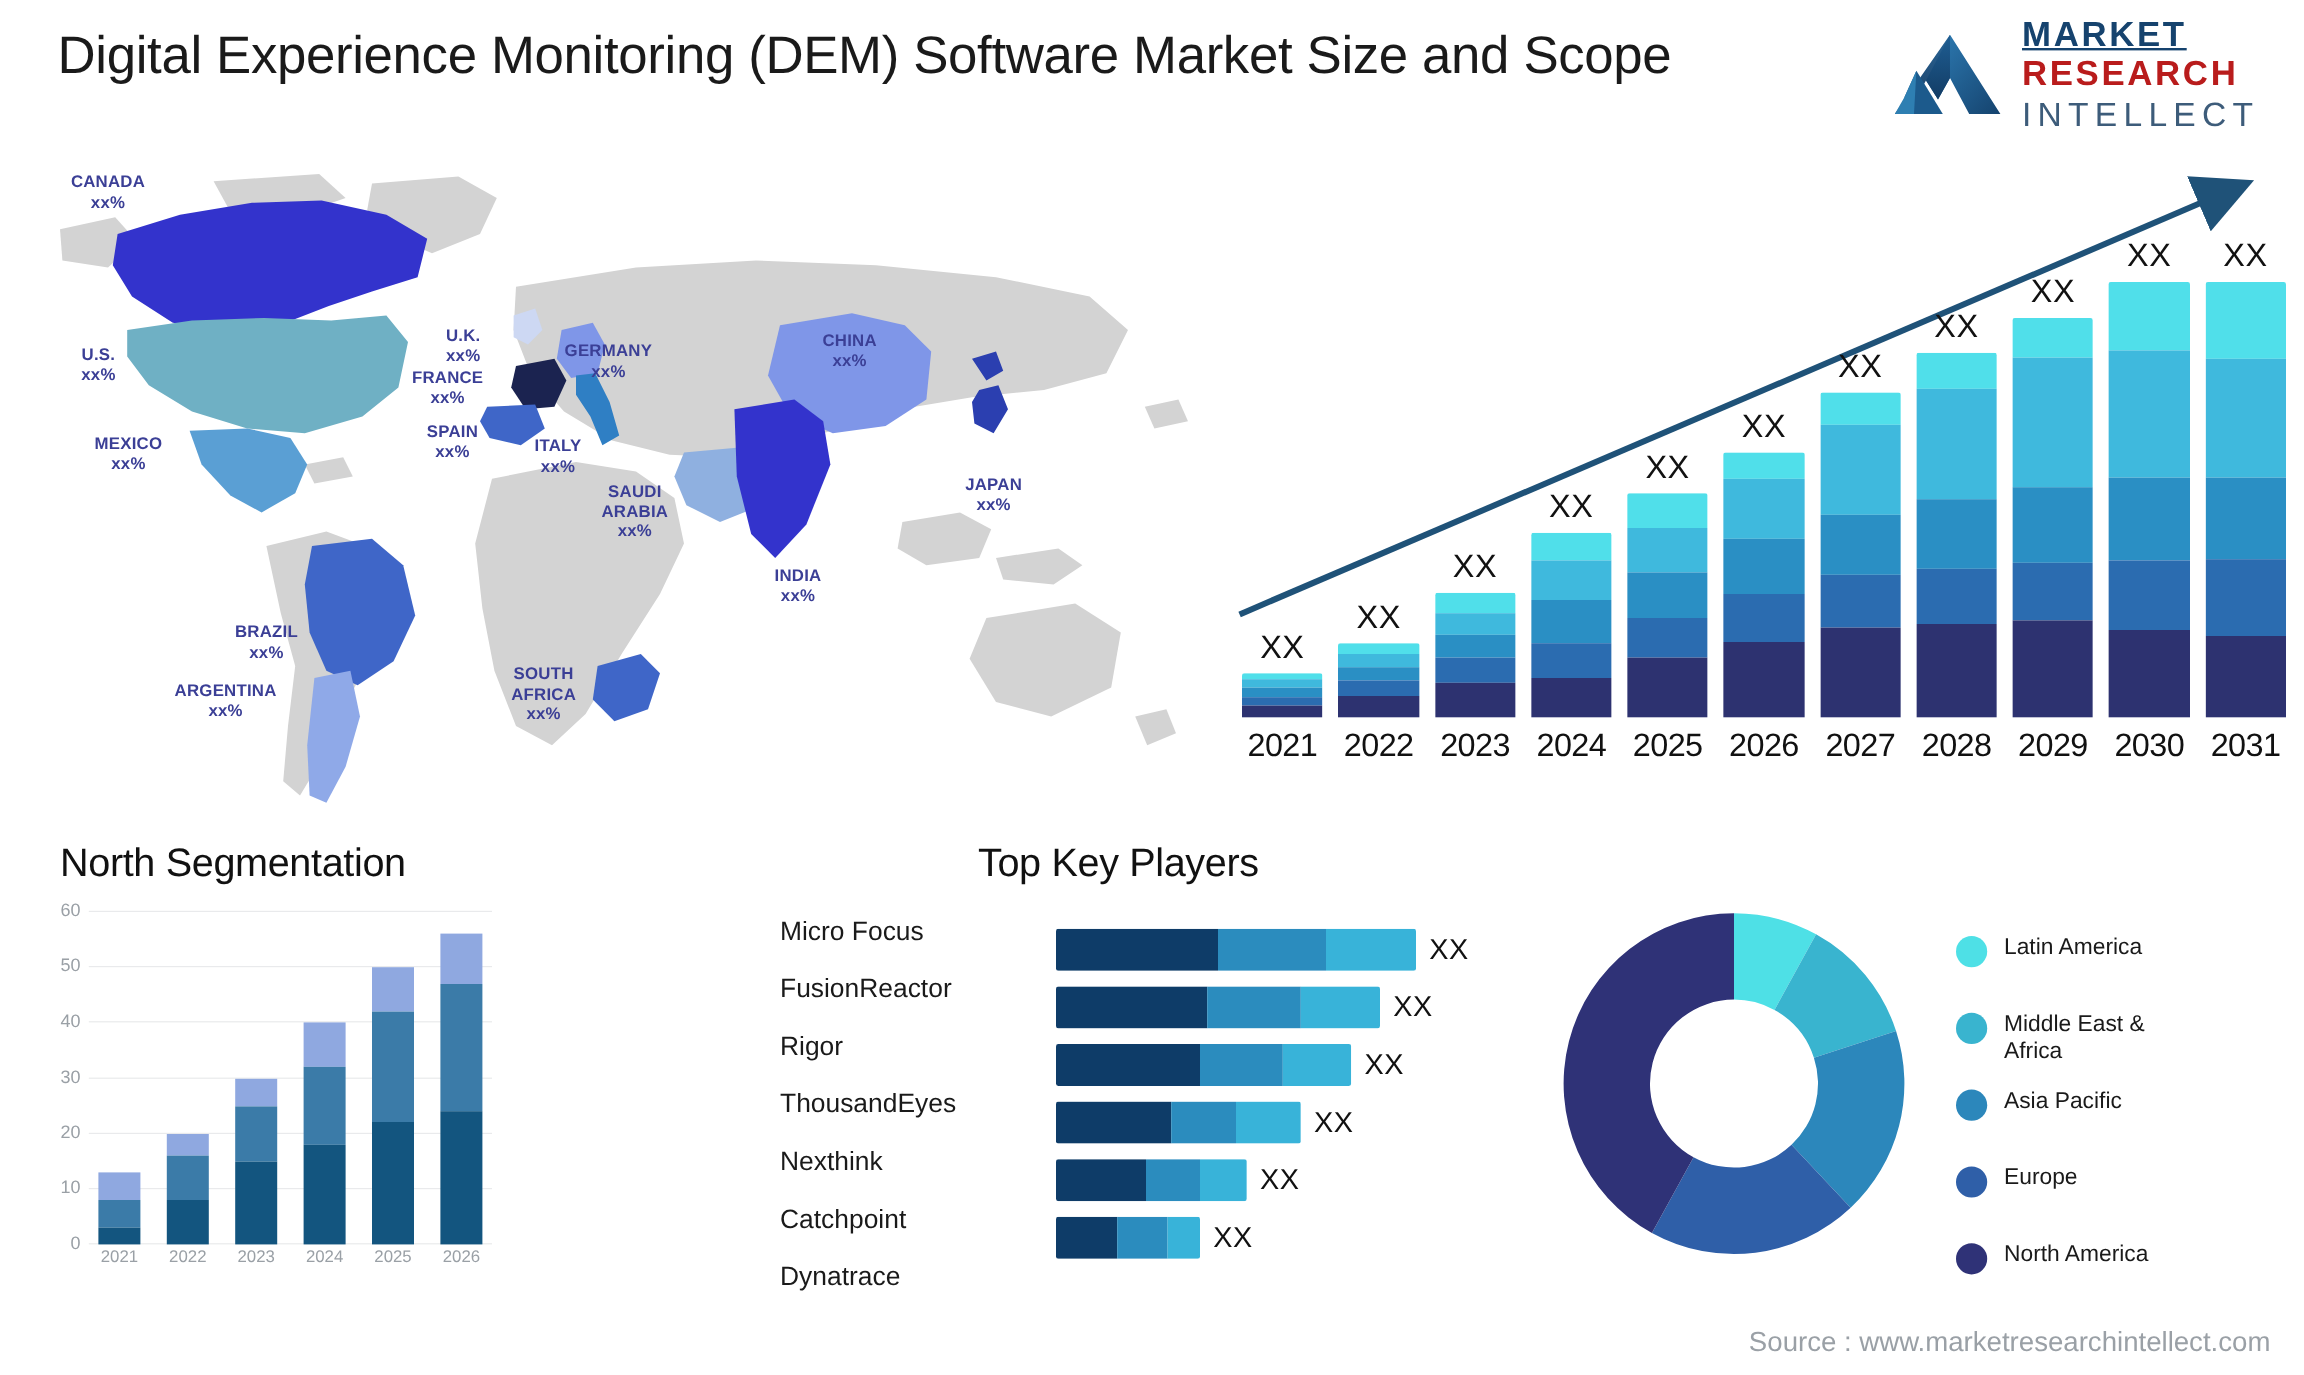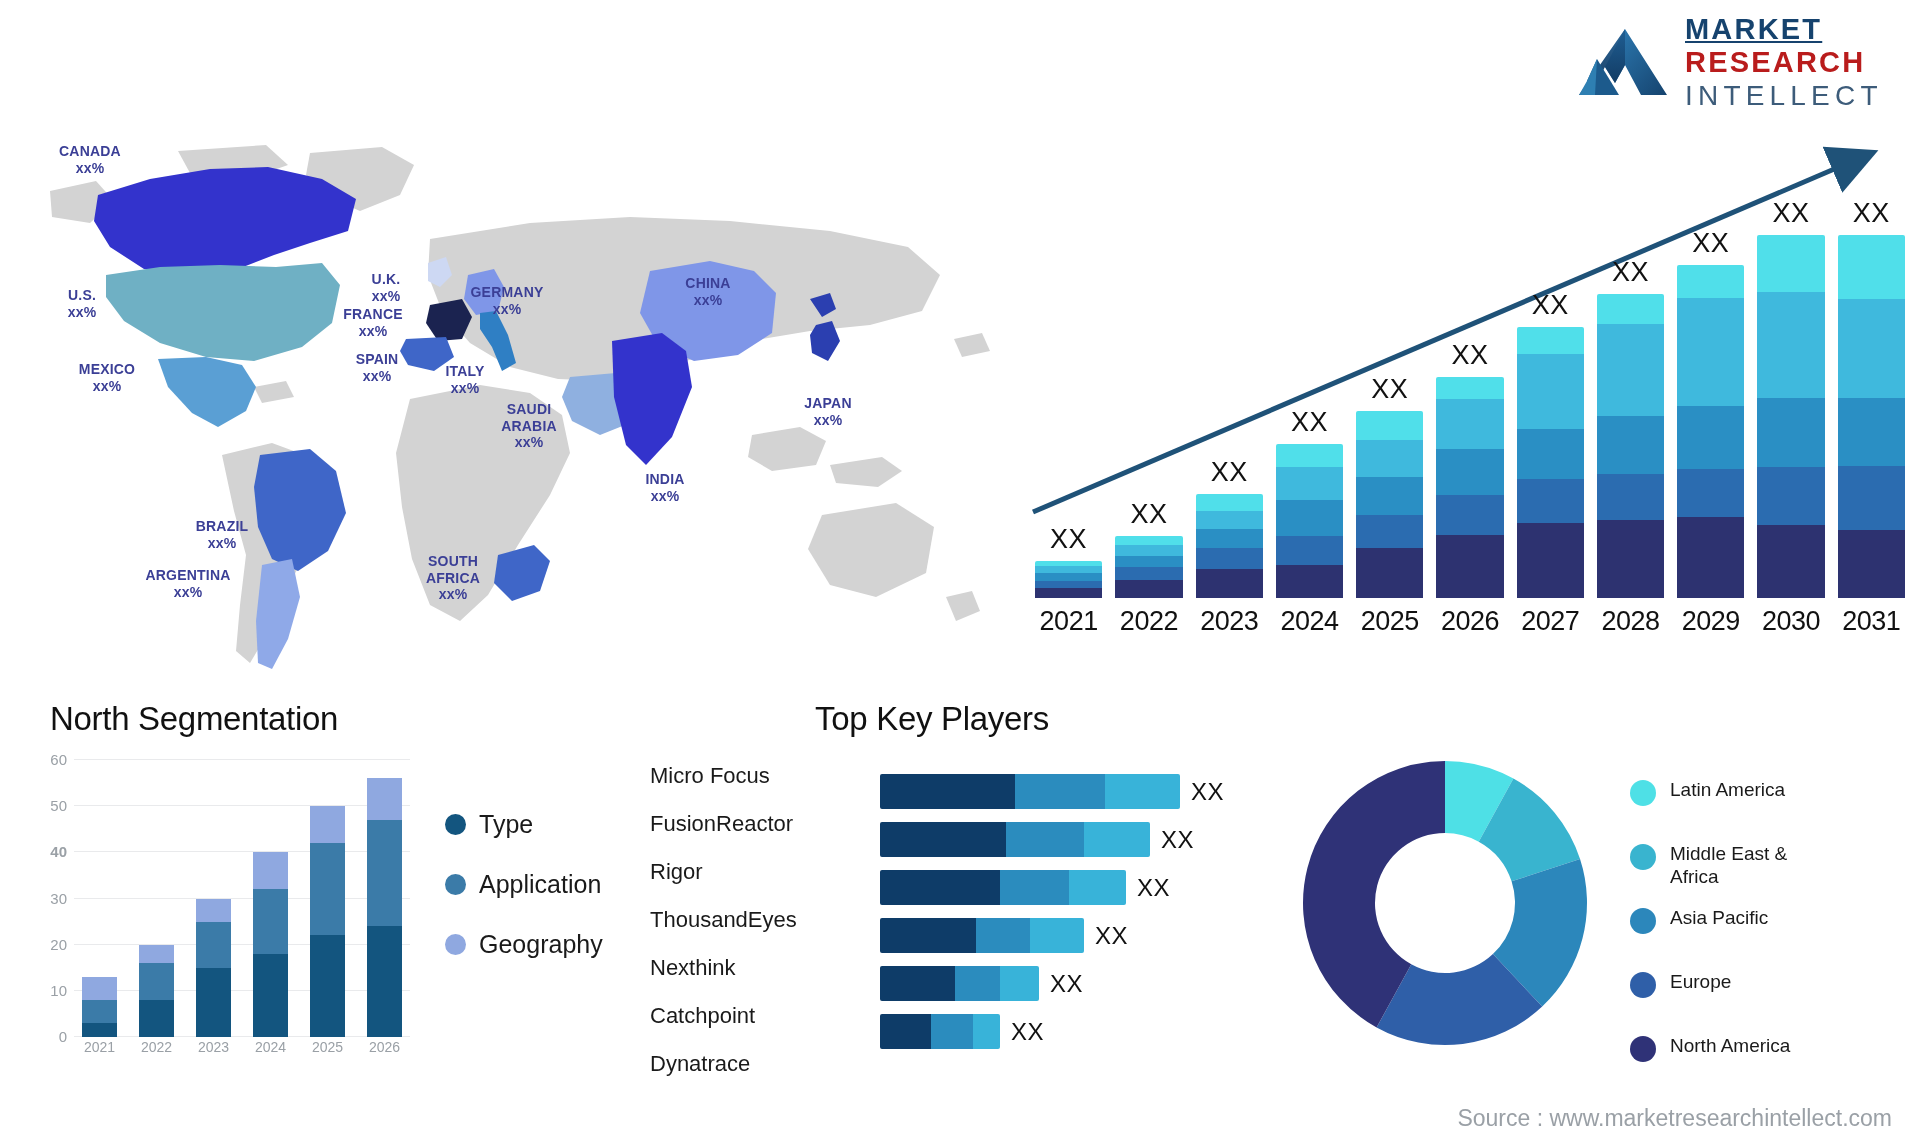--- a/index.html
+++ b/index.html
@@ -92,20 +92,21 @@
   .reg-leg-label { font-size: 19px; color: #1a1a1a; line-height: 1.22; white-space: pre-line; }
 
   
   #source { position: absolute; right: 28px; bottom: 14px; font-size: 23px; color: #9aa0a6; }
 </style>
 </head>
 <body>
 
 <div id="root">
 
+  <h1 id="page-title">Digital Experience Monitoring (DEM) Software Market Size and Scope</h1>
 
   <div id="logo">
     <svg class="mark" viewBox="0 0 96 74">
       <defs>
         <linearGradient id="lg1" x1="0" y1="0" x2="1" y2="1">
           <stop offset="0" stop-color="#2f7fb8"></stop>
             <stop offset="1" stop-color="#15436e"></stop>
         </linearGradient>
         <linearGradient id="lg2" x1="0" y1="0" x2="0" y2="1">
           <stop offset="0" stop-color="#1e5d92"></stop>
@@ -342,21 +343,21 @@
     <div id="seg-title" class="sect-title">North Segmentation</div>
     <div id="seg-chart">
       <div id="seg-plot">
           <div class="seg-grid" style="bottom: 100%;">
             <div class="seg-ytick" style="top: 0px;">60</div>
           </div>
           <div class="seg-grid" style="bottom: 83.3333%;">
             <div class="seg-ytick" style="top: 0px;">50</div>
           </div>
           <div class="seg-grid" style="bottom: 66.6667%;">
-            <div class="seg-ytick" style="top: 0px; font-weight: bold;">40</div>
+            <div class="seg-ytick" style="top: 0px;">40</div>
           </div>
           <div class="seg-grid" style="bottom: 50%;">
             <div class="seg-ytick" style="top: 0px;">30</div>
           </div>
           <div class="seg-grid" style="bottom: 33.3333%;">
             <div class="seg-ytick" style="top: 0px;">20</div>
           </div>
           <div class="seg-grid" style="bottom: 16.6667%;">
             <div class="seg-ytick" style="top: 0px;">10</div>
           </div>
@@ -410,34 +411,20 @@
         </div>
       <div id="seg-xaxis">
           <div class="seg-xtick">2021</div>
           <div class="seg-xtick">2022</div>
           <div class="seg-xtick">2023</div>
           <div class="seg-xtick">2024</div>
           <div class="seg-xtick">2025</div>
           <div class="seg-xtick">2026</div>
         </div>
     </div>
-    <div id="seg-legend">
-        <div class="seg-leg-item">
-          <span class="seg-dot" style="background: rgb(19, 85, 127);"></span>
-          <span class="seg-leg-label">Type</span>
-        </div>
-        <div class="seg-leg-item">
-          <span class="seg-dot" style="background: rgb(59, 123, 168);"></span>
-          <span class="seg-leg-label">Application</span>
-        </div>
-        <div class="seg-leg-item">
-          <span class="seg-dot" style="background: rgb(143, 168, 224);"></span>
-          <span class="seg-leg-label">Geography</span>
-        </div>
-      </div>
   </div>
 
   <div id="players-panel">
     <div id="players-title" class="sect-title">Top Key Players</div>
     <div id="players-names">
         <div class="player-name">Micro Focus</div>
         <div class="player-name">FusionReactor</div>
         <div class="player-name">Rigor</div>
         <div class="player-name">ThousandEyes</div>
         <div class="player-name">Nexthink</div>

